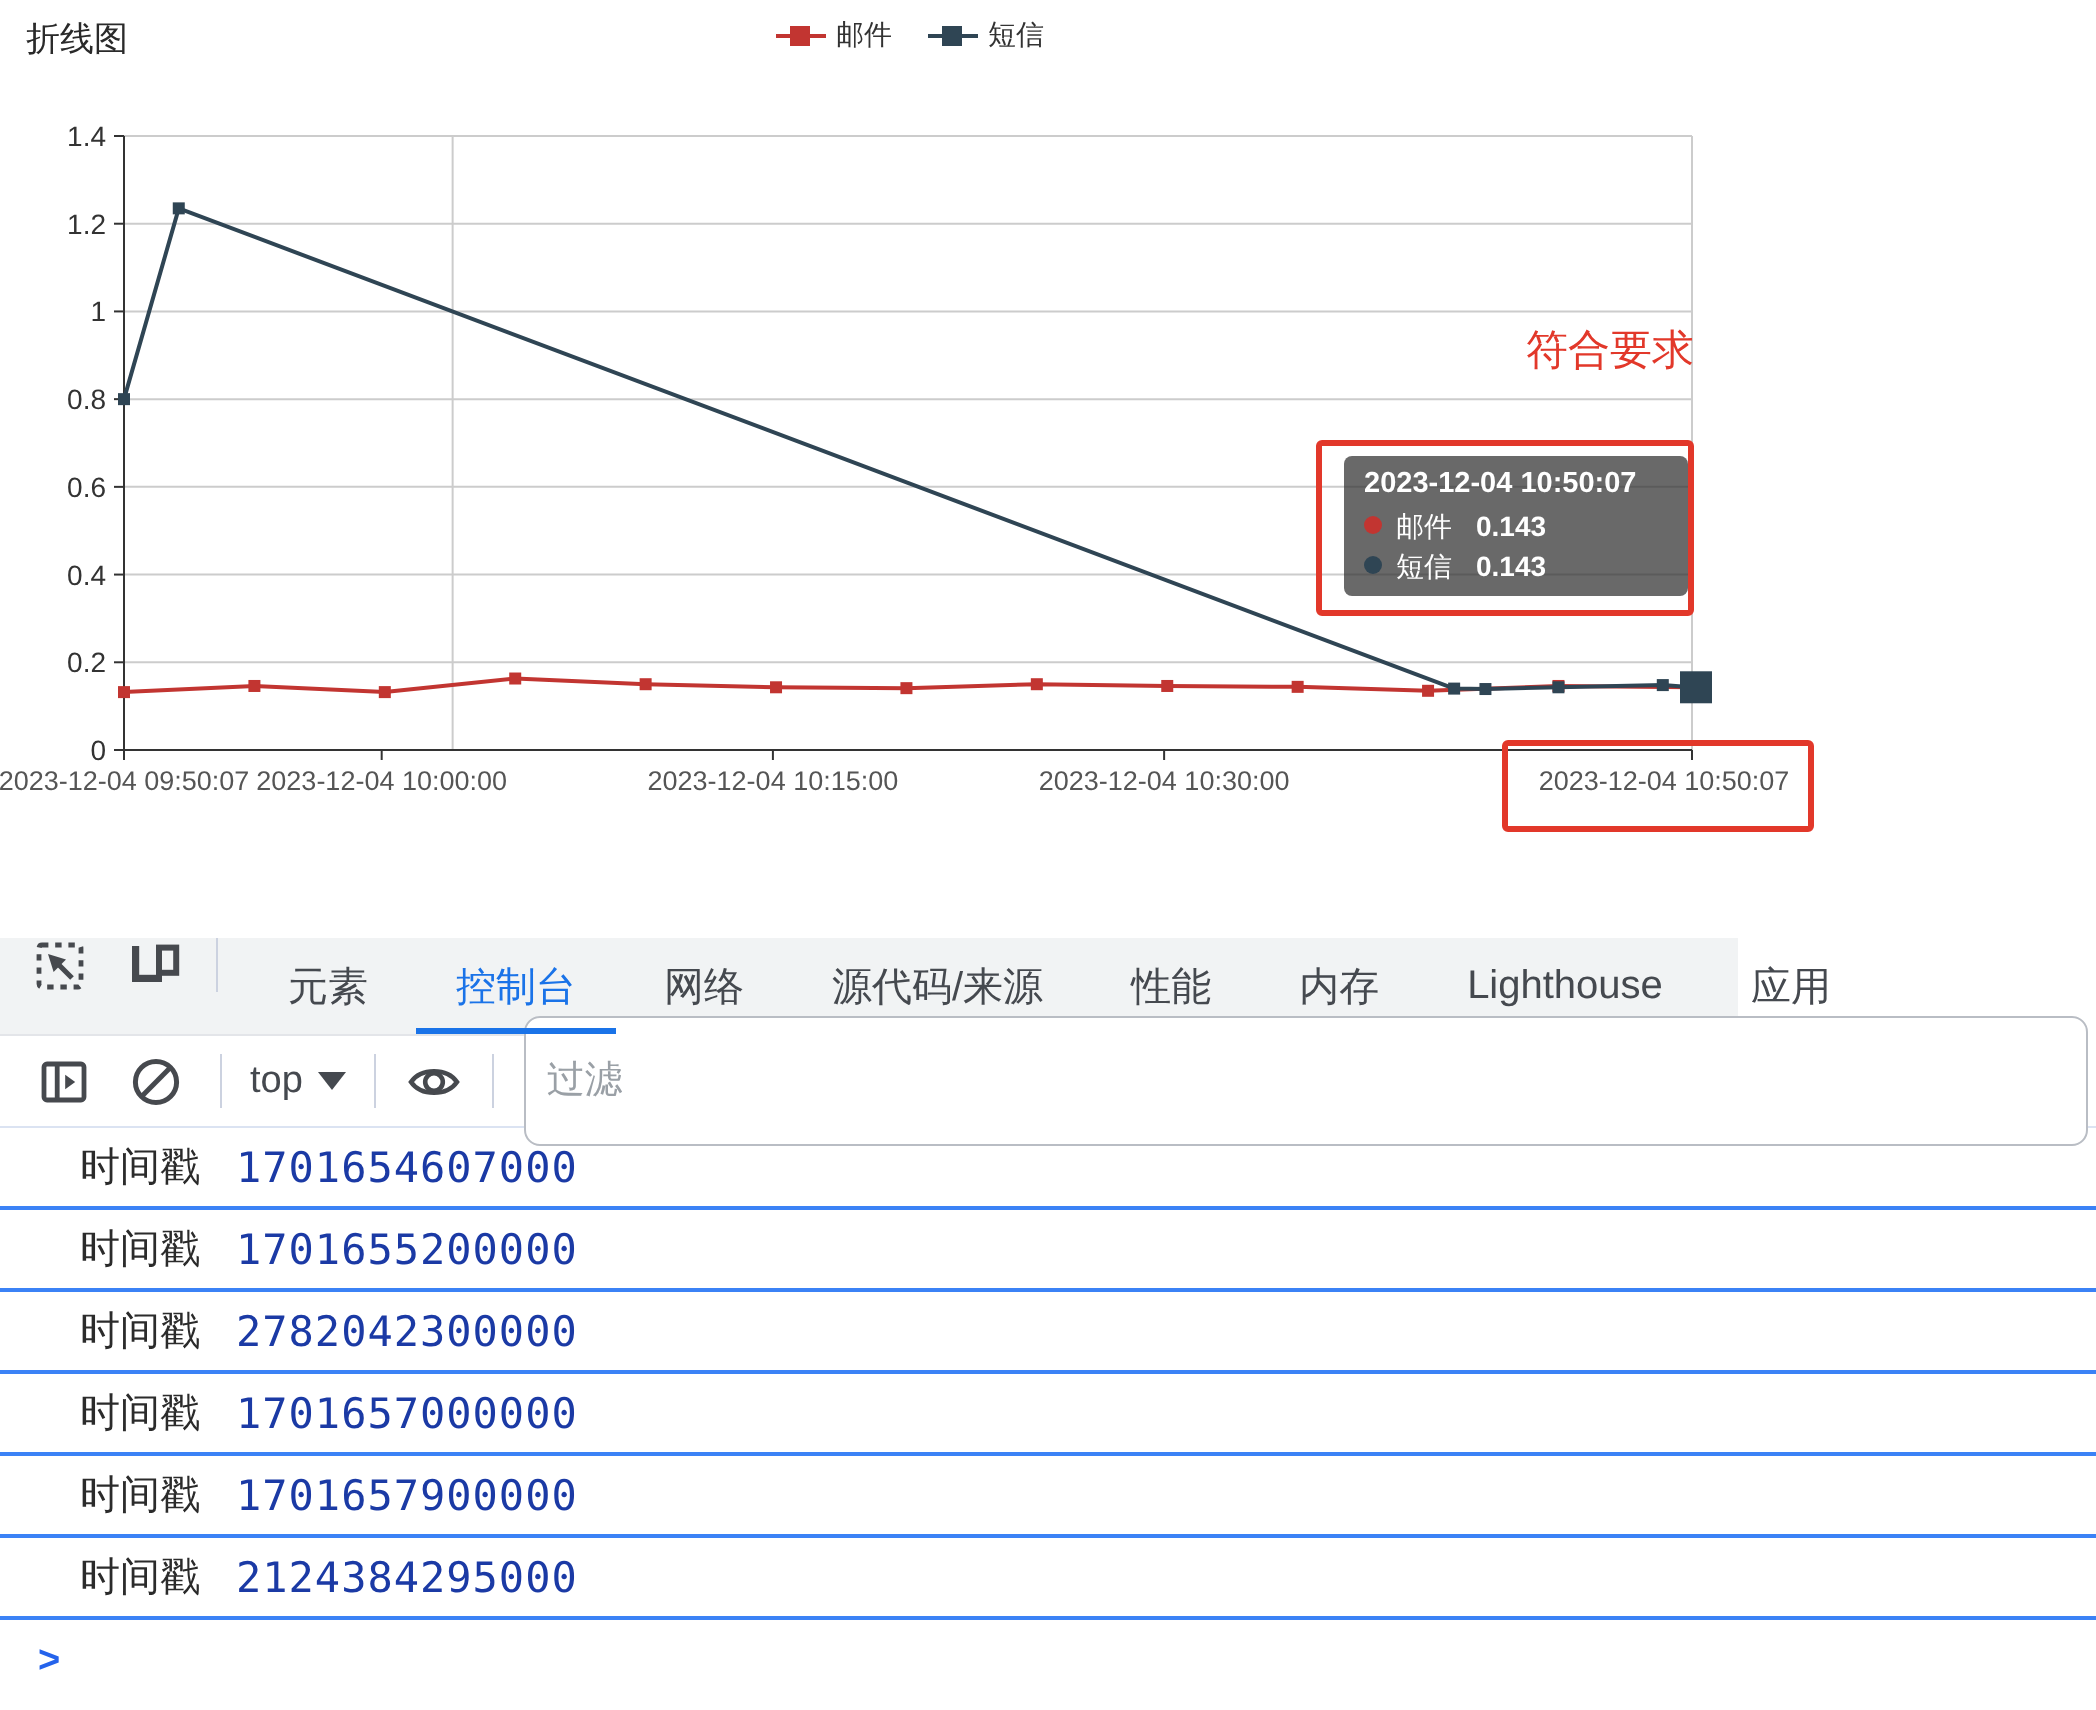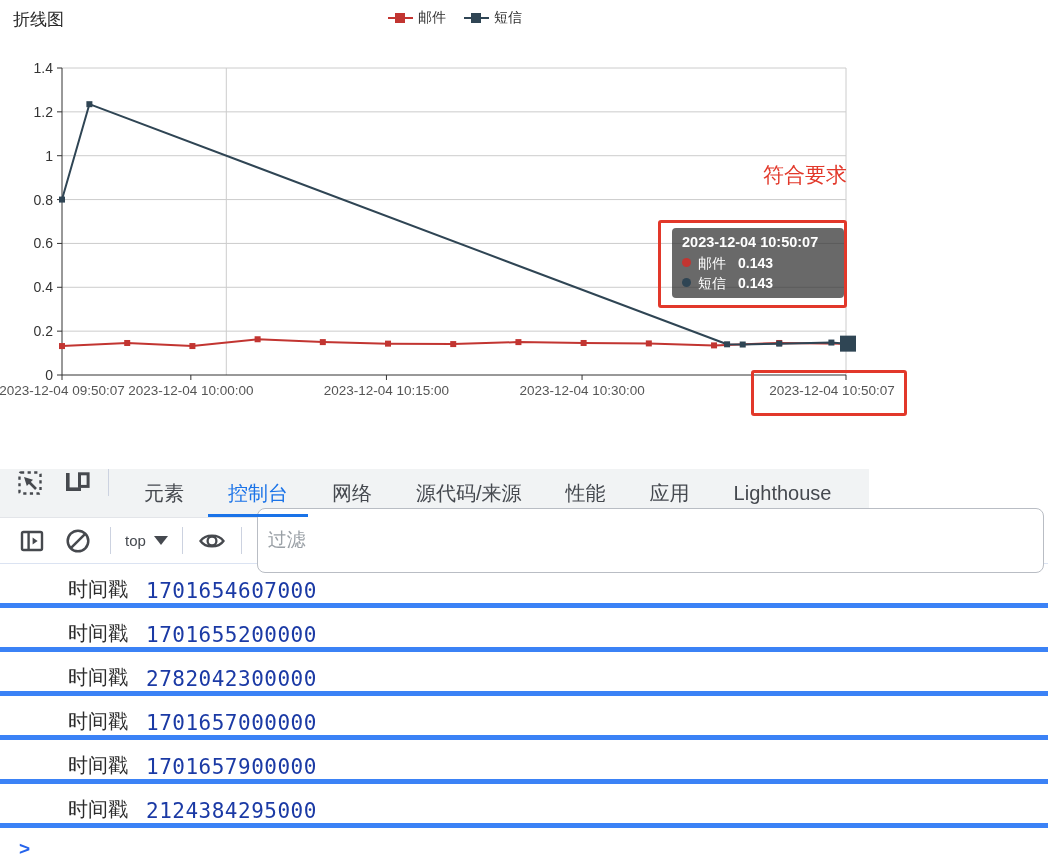--- a/index.html
+++ b/index.html
@@ -30,29 +30,29 @@
   .devtools{position:absolute;left:0;top:469px;width:1048px;height:386px;background:#fff}
   .tabbar{display:flex;align-items:flex-start;height:48px;width:869px;background:#f1f3f4;
           border-bottom:1px solid #e3e5e9}
   .tb-icon{flex:none;display:flex;align-items:center;justify-content:center;cursor:pointer}
   .sep{flex:none;width:1px;height:27px;background:#ccd2e0}
   .tab{height:48px;display:flex;align-items:center;padding:0 22px;font-size:20px;color:#45494f;
        cursor:pointer;position:relative;white-space:nowrap}
   .tab.active{color:#1a73e8}
   .tab.active::after{content:"";position:absolute;left:2px;right:2px;bottom:0;height:3px;background:#1a73e8}
   .toolbar{display:flex;align-items:center;height:45px;border-bottom:1px solid #dbe3f2;background:#fff}
-  .ctx-label{font-size:15px;color:#45494f;margin:0 8px 0 14px}
+  .ctx-label{font-size:19px;color:#45494f;margin:0 8px 0 14px}
   .caret-down{width:0;height:0;border-left:7px solid transparent;border-right:7px solid transparent;
               border-top:9px solid #45494f;margin-right:14px}
   .filter-input{flex:1;margin:0 4px 0 15px;height:31px;border:1px solid #b9bdc4;border-radius:8px;
                 font-size:19px;color:#be185d;padding:16px 10px;outline:none;
-                font-family:Liberation Mono, monospace;background:#fff}
+                font-family:Liberation Serif, serif;background:#fff}
   .filter-input::placeholder{color:#9aa0a6}
-  .crow{height:39px;display:flex;align-items:flex-end;border-bottom:5px solid #3b82f6;
-        padding-left:68px;font-family:"DejaVu Sans Mono",monospace}
+  .crow{height:39px;display:flex;align-items:center;border-bottom:2px solid #3b82f6;
+        padding-left:40px;font-family:"DejaVu Sans Mono",monospace}
   .clabel{font-size:20px;color:#2b2b2b}
   .cvalue{font-size:21px;color:#1b3aa5;margin-left:18px;letter-spacing:.5px}
   .prompt{margin:10px 0 0 19px;color:#2563eb;font-size:19px;font-weight:bold;cursor:text}
 </style>
 </head>
 <body>
 
 <div class="chart-title">折线图</div>
 
 <div class="legend">
@@ -171,22 +171,23 @@
         <rect x="17.5" y="4.8" width="8.6" height="12.6" fill="none" stroke="#46494e" stroke-width="3"></rect>
       </svg>
     </span>
     <span class="sep" style="margin-left:16px"></span>
     <div style="display:flex;margin-left:13px;height:48px">
       <div class="tab">元素</div>
       <div class="tab active">控制台</div>
       <div class="tab">网络</div>
       <div class="tab">源代码/来源</div>
       <div class="tab">性能</div>
+      <div class="tab">内存</div>
+      <div class="tab">Lighthouse</div>
       <div class="tab">应用</div>
-      <div class="tab">Lighthouse</div>
     </div>
   </div>
 
   <div class="toolbar">
     <span class="tb-icon" style="margin-left:18px">
       <svg width="28" height="28" viewBox="0 0 28 28">
         <rect x="4" y="5" width="20" height="18" rx="1.5" fill="none" stroke="#46494e" stroke-width="2.4"></rect>
         <line x1="10.6" y1="5" x2="10.6" y2="23" stroke="#46494e" stroke-width="2.4"></line>
         <polygon points="14.6,10.4 19.6,14 14.6,17.6" fill="#46494e"></polygon>
       </svg>

